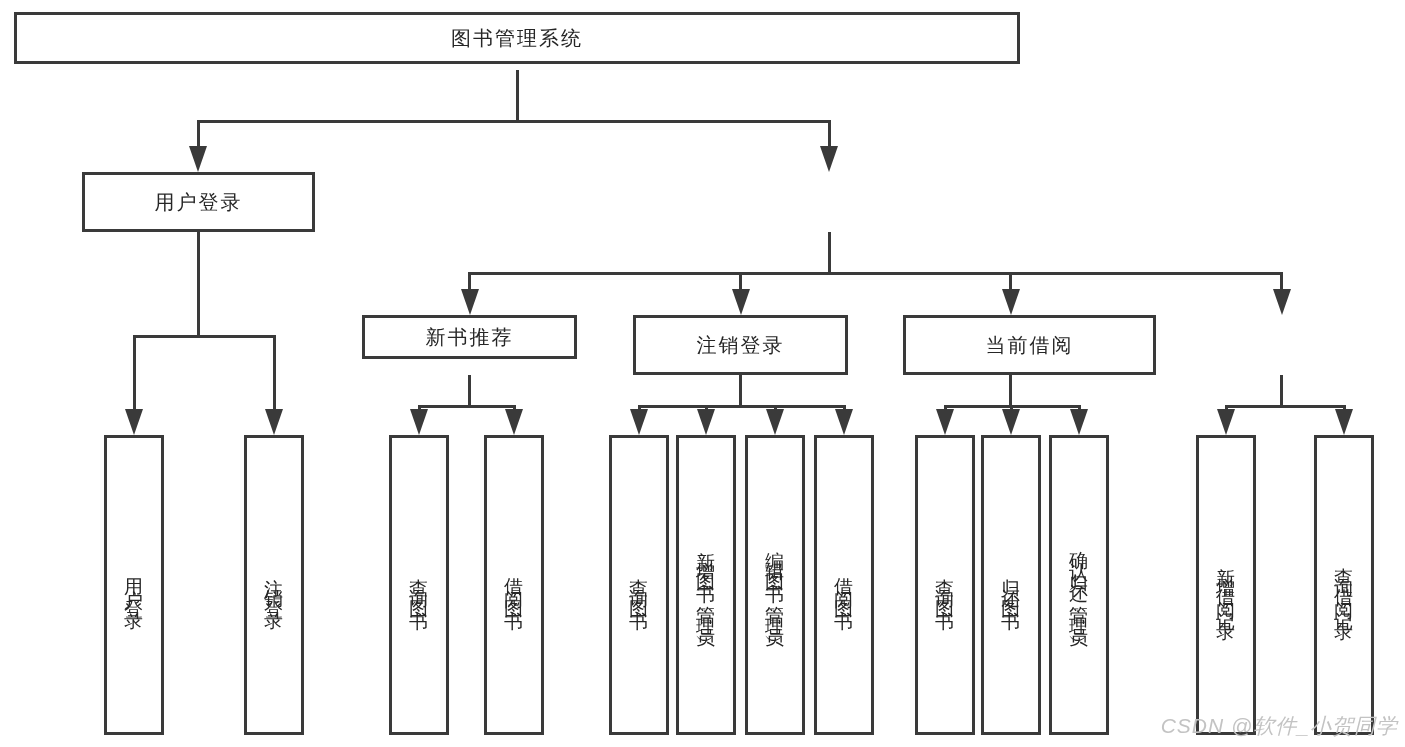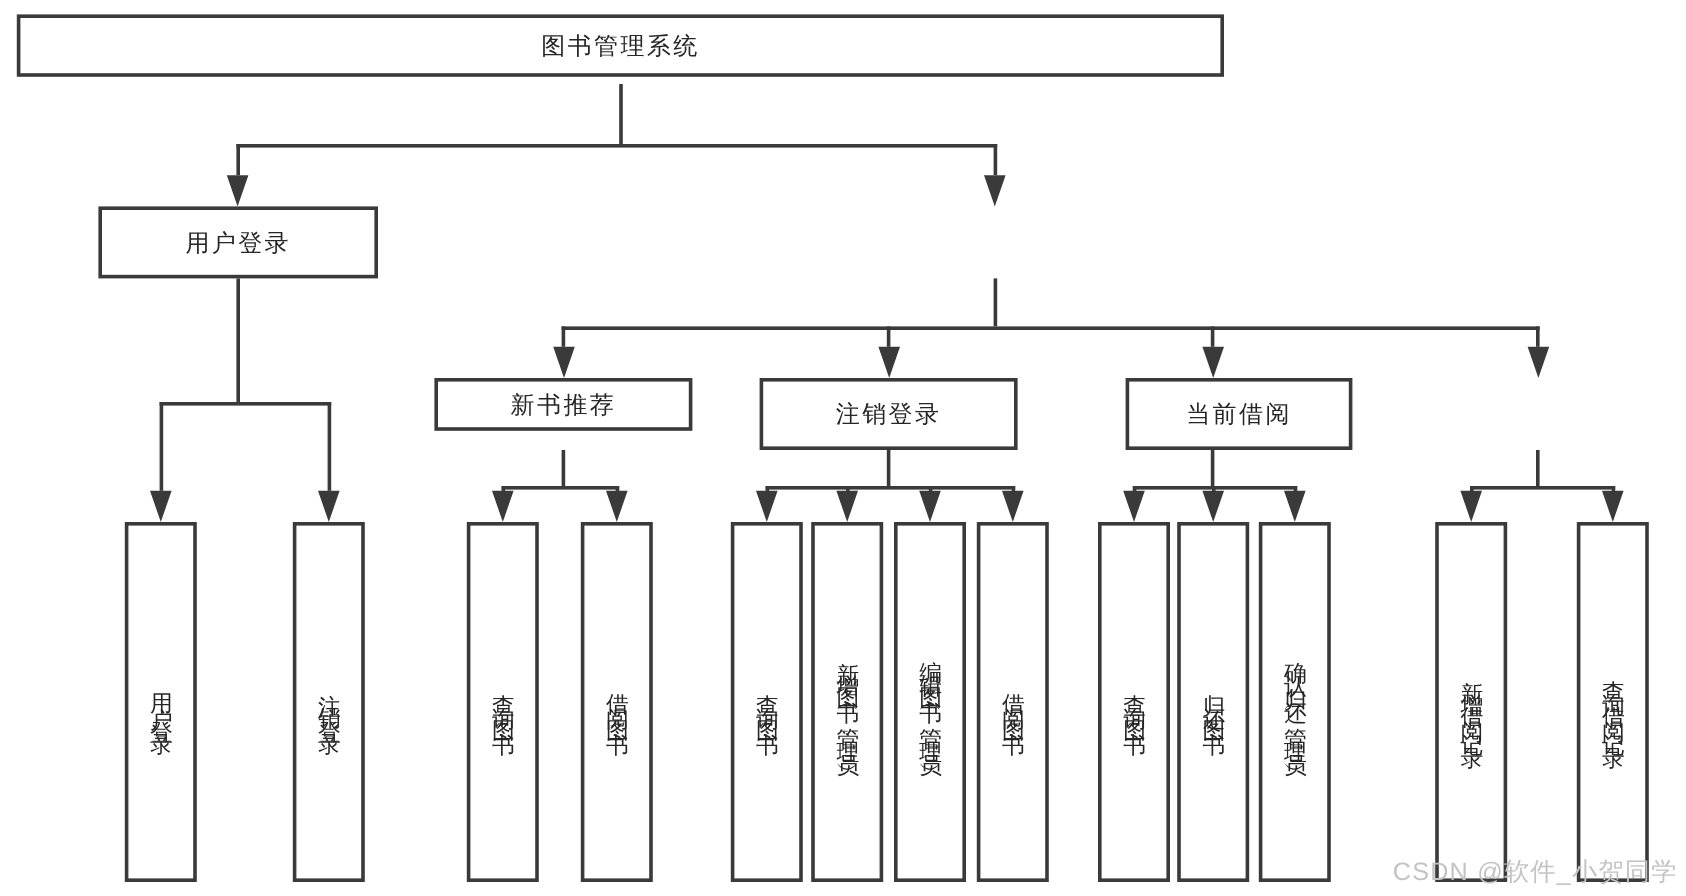--- a/index.html
+++ b/index.html
@@ -25,21 +25,21 @@
   }
   .vl{position:absolute;width:3px;background:var(--line);}
   .hl{position:absolute;height:3px;background:var(--line);}
   .ah{
     position:absolute;width:0;height:0;
     border-left:9px solid transparent;border-right:9px solid transparent;
     border-top:26px solid var(--line);
   }
   .watermark{
     position:absolute;top:712px;right:7px;font-size:21px;letter-spacing:1px;
-    color:var(--watermark);white-space:nowrap;
+    color:var(--watermark);white-space:nowrap;font-style:italic;
   }
 </style>
 </head>
 <body>
 
 <div id="stage">
 
   <div class="box hbox" style="left:14px;top:12px;width:1006px;height:52px">
     <span>图书管理系统</span>
   </div>
@@ -72,21 +72,21 @@
   <div class="ah" style="left:1001.5px;top:289px"></div>
   <div class="vl" style="left:1280px;top:272px;height:17px"></div>
   <div class="ah" style="left:1272.5px;top:289px"></div>
 
   <div class="box hbox" style="left:362px;top:315px;width:215px;height:44px">
     <span>新书推荐</span>
   </div>
   <div class="box hbox" style="left:633px;top:315px;width:215px;height:60px">
     <span>注销登录</span>
   </div>
-  <div class="box hbox" style="left:938px;top:315px;width:189px;height:60px">
+  <div class="box hbox" style="left:903px;top:315px;width:253px;height:60px">
     <span>当前借阅</span>
   </div>
 
   <div class="vl" style="left:468px;top:375px;height:30px"></div>
   <div class="hl" style="left:417.5px;top:405px;width:98px"></div>
   <div class="vl" style="left:417.5px;top:405px;height:6px"></div>
   <div class="ah" style="left:410px;top:409px"></div>
   <div class="vl" style="left:512.5px;top:405px;height:6px"></div>
   <div class="ah" style="left:505px;top:409px"></div>
 

